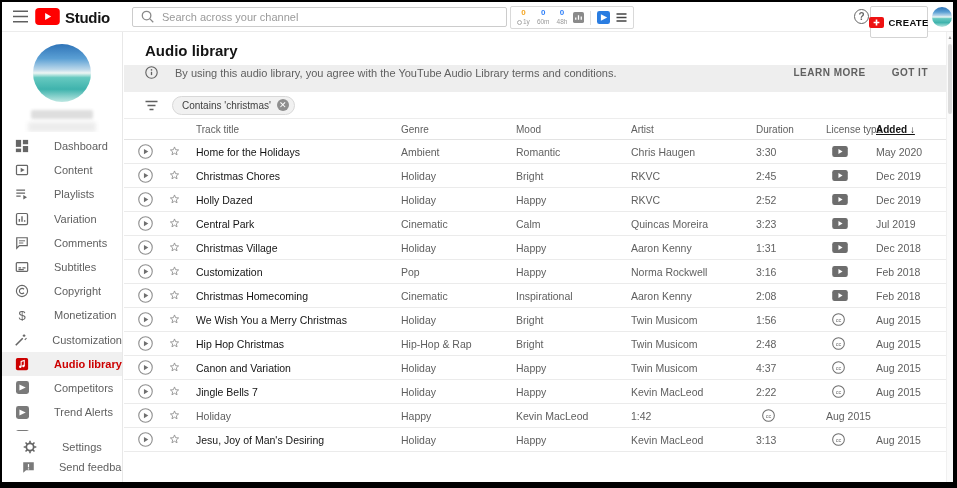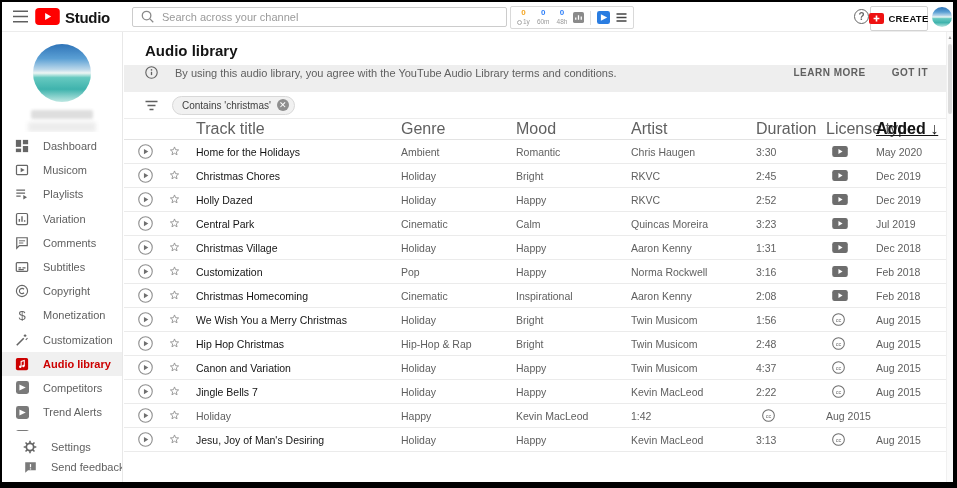--- a/index.html
+++ b/index.html
@@ -22,39 +22,39 @@
   .vidiq { position:absolute; left:508px; top:4px; height:23px; border:1px solid #d9d9d9;
            border-radius:2px; display:flex; align-items:center; padding:0 6px; gap:6px; background:#fff; }
   .vq-stat { display:flex; flex-direction:column; align-items:center; line-height:1; }
   .vq-val { font-size:8px; font-weight:700; }
   .vq-lbl { font-size:6.5px; color:#9a9a9a; margin-top:2px; display:flex; align-items:center; gap:1px; }
   .vq-clock { width:5px; height:5px; border:1px solid #aaa; border-radius:50%; display:inline-block; }
   .vq-div { width:1px; height:14px; background:#e0e0e0; }
   .help { position:absolute; left:852px; top:7px; width:15px; height:15px; border:1.4px solid #666;
           border-radius:50%; color:#666; font-size:10px; font-weight:700; display:flex;
           align-items:center; justify-content:center; cursor:pointer; }
-  .create-btn { position:absolute; left:868px; top:4px; width:58px; height:25px; border:1px solid #d3d3d3;
+  .create-btn { position:absolute; left:868px; top:4px; width:58px; height:32px; border:1px solid #d3d3d3;
                 border-radius:2px; background:#fff; display:flex; align-items:center; justify-content:center;
                 gap:4px; font-size:9.5px; font-weight:700; color:#0d0d0d; letter-spacing:0.3px;
                 font-family:inherit; cursor:pointer; }
   .avatar, .channel-avatar { border-radius:50%;
      background:linear-gradient(180deg,#2f74b8 0%,#5a9fd4 25%,#bcd8ea 44%,#eef6f4 50%,#66c9c0 58%,#3fb3ad 78%,#bfe8e3 100%); }
   .avatar { position:absolute; left:930px; top:5px; width:20px; height:20px; cursor:pointer; }
 
   
   .body { position:absolute; top:30px; left:0; right:0; bottom:0; }
 
   .sidebar { position:absolute; left:0; top:0; width:121px; height:100%;
              border-right:1px solid #e8e8e8; background:#fff; overflow:hidden; }
   .channel { height:100px; display:flex; flex-direction:column; align-items:center; padding-top:12px; overflow:hidden; }
   .channel-avatar { width:58px; height:58px; cursor:pointer; }
   .blur1 { width:62px; height:9px; margin-top:8px; background:#dedede; filter:blur(1.5px); border-radius:2px; }
   .blur2 { width:68px; height:10px; margin-top:3px; background:#ececec; filter:blur(2px); border-radius:2px; }
   .menu { padding-top:2px; }
-  .menu-item { height:24.2px; display:flex; align-items:center; padding-left:12px; gap:13px;
+  .menu-item { height:24.2px; display:flex; align-items:center; padding-left:12px; gap:24px;
                color:#606060; cursor:pointer; white-space:nowrap; }
   .menu-item .mi-icon { width:16px; display:flex; justify-content:center; align-items:center; }
   .menu-item.active { background:#f0f0f0; color:#c00; font-weight:700; }
   .sidebar-footer { position:absolute; bottom:0; left:8px; width:120px; background:#fff; padding:6px 0 5px; }
   .sidebar-footer .menu-item { height:20px; }
 
   .content { position:absolute; left:122px; top:0; right:7px; bottom:0; background:#fff; }
   .page-title { padding:11px 0 7px 21px; font-size:15px; font-weight:700; color:#141414; line-height:15px; }
   .notice { height:27px; background:#eee; display:flex; align-items:center; padding:0 18px 12px 21px;
             gap:17px; color:#606060; }
@@ -69,21 +69,21 @@
   .filterbar { height:27px; display:flex; align-items:center; padding-left:21px; gap:14px;
                border-bottom:1px solid #ededed; }
   .chip { height:19px; border:1px solid #d8d8d8; background:#f1f1f1; border-radius:10px;
           display:inline-flex; align-items:center; padding:0 5px 0 9px; gap:6px;
           font-size:10px; color:#404040; cursor:pointer; }
   .chip-x { width:12px; height:12px; border-radius:50%; background:#8f8f8f; color:#fff;
             font-size:9px; line-height:12px; text-align:center; cursor:pointer; }
 
   .thead, .trow { display:grid; grid-template-columns:30px 28px 205px 115px 115px 125px 70px 50px 1fr;
                   align-items:center; padding-left:14px; }
-  .thead { height:21px; border-bottom:1px solid #e3e3e3; color:#606060; font-size:16px; }
+  .thead { height:21px; border-bottom:1px solid #e3e3e3; color:#606060; font-size:10px; }
   .thead .col-sorted { color:#141414; font-weight:700;text-decoration:underline; }
   .trow { height:24px; border-bottom:1px solid #ebebeb; color:#606060; font-size:10.5px; }
   .cell-title { color:#141414; }
   .cell-icon { display:flex; align-items:center; }
   .cell-license { padding-left:6px; }
 
   .scrollbar { position:absolute; right:0; top:0; bottom:0; width:7px; background:#fbfbfb;
                border-left:1px solid #f0f0f0; }
   .sb-arrow { display:block; text-align:center; font-size:5px; color:#999; margin-top:2px; }
   .sb-thumb { position:absolute; top:12px; left:1px; width:4px; height:70px; background:#dcdcdc; border-radius:2px; }
@@ -178,21 +178,21 @@
             </span>
             <span class="lbl">Dashboard</span>
           </div>
           <div class="menu-item">
             <span class="mi-icon">
               <svg width="14" height="14" viewBox="0 0 16 16">
                 <rect x="1.7" y="2.7" width="12.6" height="10.6" rx="1" fill="none" stroke="#666" stroke-width="1.4"></rect>
                 <path d="M6.5 5.5v5L11 8z" fill="#666"></path>
               </svg>
             </span>
-            <span class="lbl">Musicom</span>
+            <span class="lbl">Content</span>
           </div>
           <div class="menu-item">
             <span class="mi-icon">
               <svg width="14" height="14" viewBox="0 0 16 16">
                 <path d="M1.5 3.5h10M1.5 7h10M1.5 10.5h5" stroke="#666" stroke-width="1.5"></path>
                 <path d="M9.5 9v5.2l4.2-2.6z" fill="#666"></path>
               </svg>
             </span>
             <span class="lbl">Playlists</span>
           </div>

